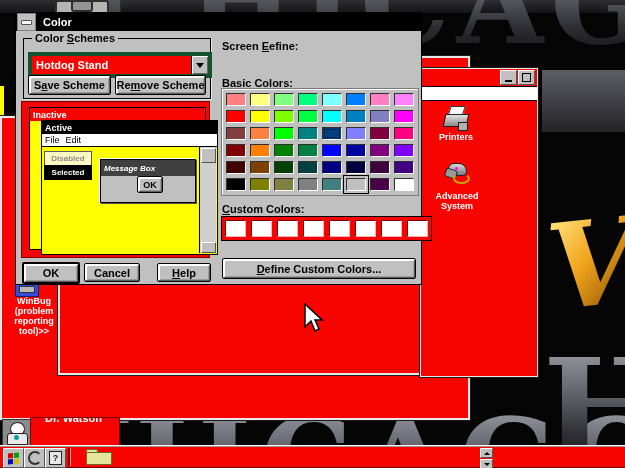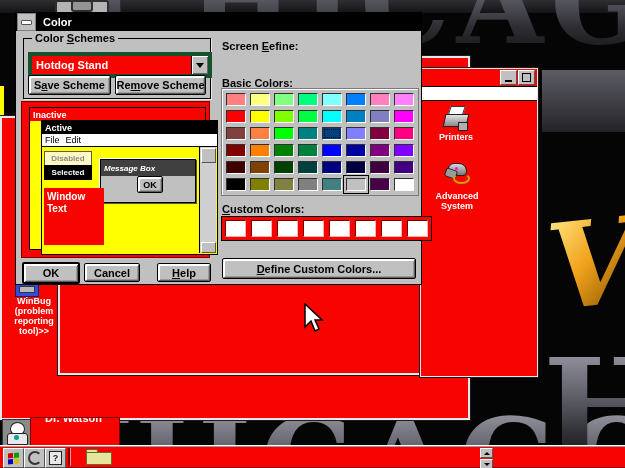--- a/index.html
+++ b/index.html
@@ -200,21 +200,20 @@
 
           <div class="abs" style="left:58px;top:12px;width:94px;height:42px;background:#c0c0c0;border:1px solid #000;box-shadow:-1px -1px 0 #fff,1px 1px 0 #555;">
             <div class="ptitle tiny" style="background:#404040;height:16px;font-style:italic;">
               <span>Message Box</span>
             </div>
             <div class="btn31" style="position:absolute;left:36px;top:16px;width:24px;height:15px;font-size:9px;">
                 <span>OK</span>
               </div>
           </div>
 
-          <div class="abs" style="left:2px;top:41px;width:60px;height:57px;background:#f80400;color:#fff;font:bold 10px 'Liberation Sans',sans-serif;padding:3px;box-sizing:border-box;line-height:12px;"><span>Window Text</span></div>
         </div>
       </div>
     </div>
 
     <div class="abs btn31 default" style="left:6px;top:249px;width:54px;height:18px;">
         <span>OK</span>
       </div>
     <div class="abs btn31" style="left:68px;top:250px;width:54px;height:17px;">
         <span>Cancel</span>
       </div>

